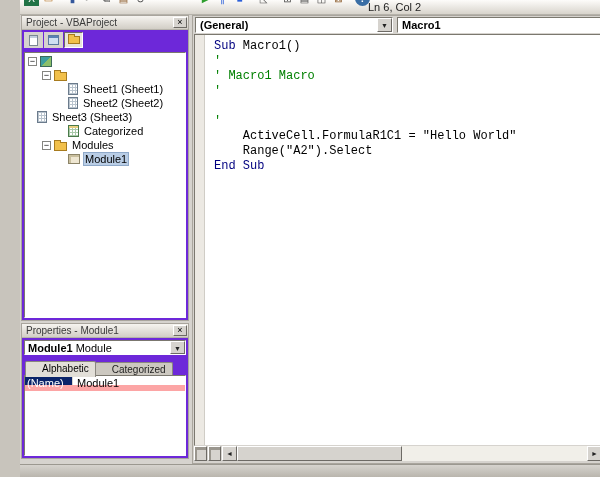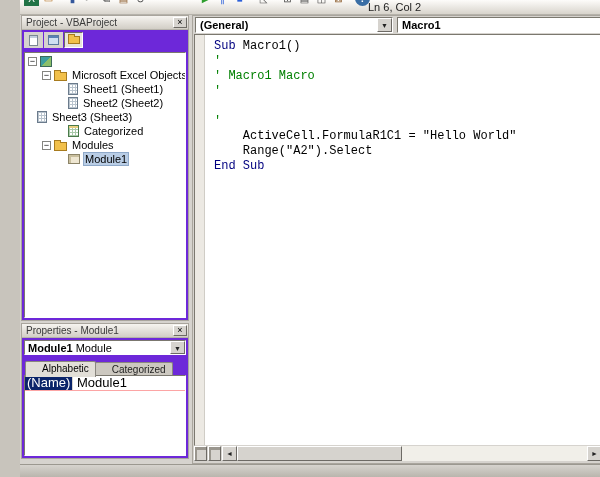--- a/index.html
+++ b/index.html
@@ -89,21 +89,21 @@
   .tab{
     display:inline-block;font-size:10px;padding:1px 6px 0 16px;height:15px;
     background:#ccc8c0;border:1px solid #8a877f;border-bottom:none;
     border-radius:2px 2px 0 0;margin-right:-1px;position:relative;top:1px;color:#222;
   }
   .tab.active{background:#e2dfd8;top:0;height:16px;z-index:2;color:#000;}
   .props-grid{
     position:absolute;left:2px;right:2px;top:51px;bottom:2px;background:#fff;
     border:1px solid;border-color:#7b786f #fff #fff #7b786f;overflow:hidden;
   }
-  .prop-row{display:flex;height:15px;font-size:13px;line-height:14px;border-bottom:1px solid #fca5a5;}
+  .prop-row{display:flex;height:15px;font-size:11px;line-height:14px;border-bottom:6px solid #fca5a5;}
   .prop-name{width:48px;flex:none;padding:0 2px;background:#0a246a;color:#fff;
     border-right:1px solid #d8d5ce;}
   .prop-value{padding:0 4px;}
   
   #code-window{
     position:absolute;left:172px;top:15px;width:427px;height:449px;
     background:#d6d3ce;border:1px solid #a9a59d;
   }
   .combo-row{position:relative;height:28px;}
   .combo{
@@ -199,21 +199,20 @@
         </button>
     </div>
     <div class="tree" id="project-tree">
         <div class="tree-row" style="padding-left: 3px;">
           <span class="expander">−</span>
           <span class="ti ti-project"></span>
         </div>
         <div class="tree-row" style="padding-left: 17px;">
           <span class="expander">−</span>
           <span class="ti ti-folder"></span>
-          <span class="tree-label">Microsoft Excel Objects</span>
         </div>
         <div class="tree-row" style="padding-left: 31px;">
           <span class="expander hidden">−</span>
           <span class="ti ti-sheet"></span>
           <span class="tree-label">Sheet1 (Sheet1)</span>
         </div>
         <div class="tree-row" style="padding-left: 31px;">
           <span class="expander hidden">−</span>
           <span class="ti ti-sheet"></span>
           <span class="tree-label">Sheet2 (Sheet2)</span>

